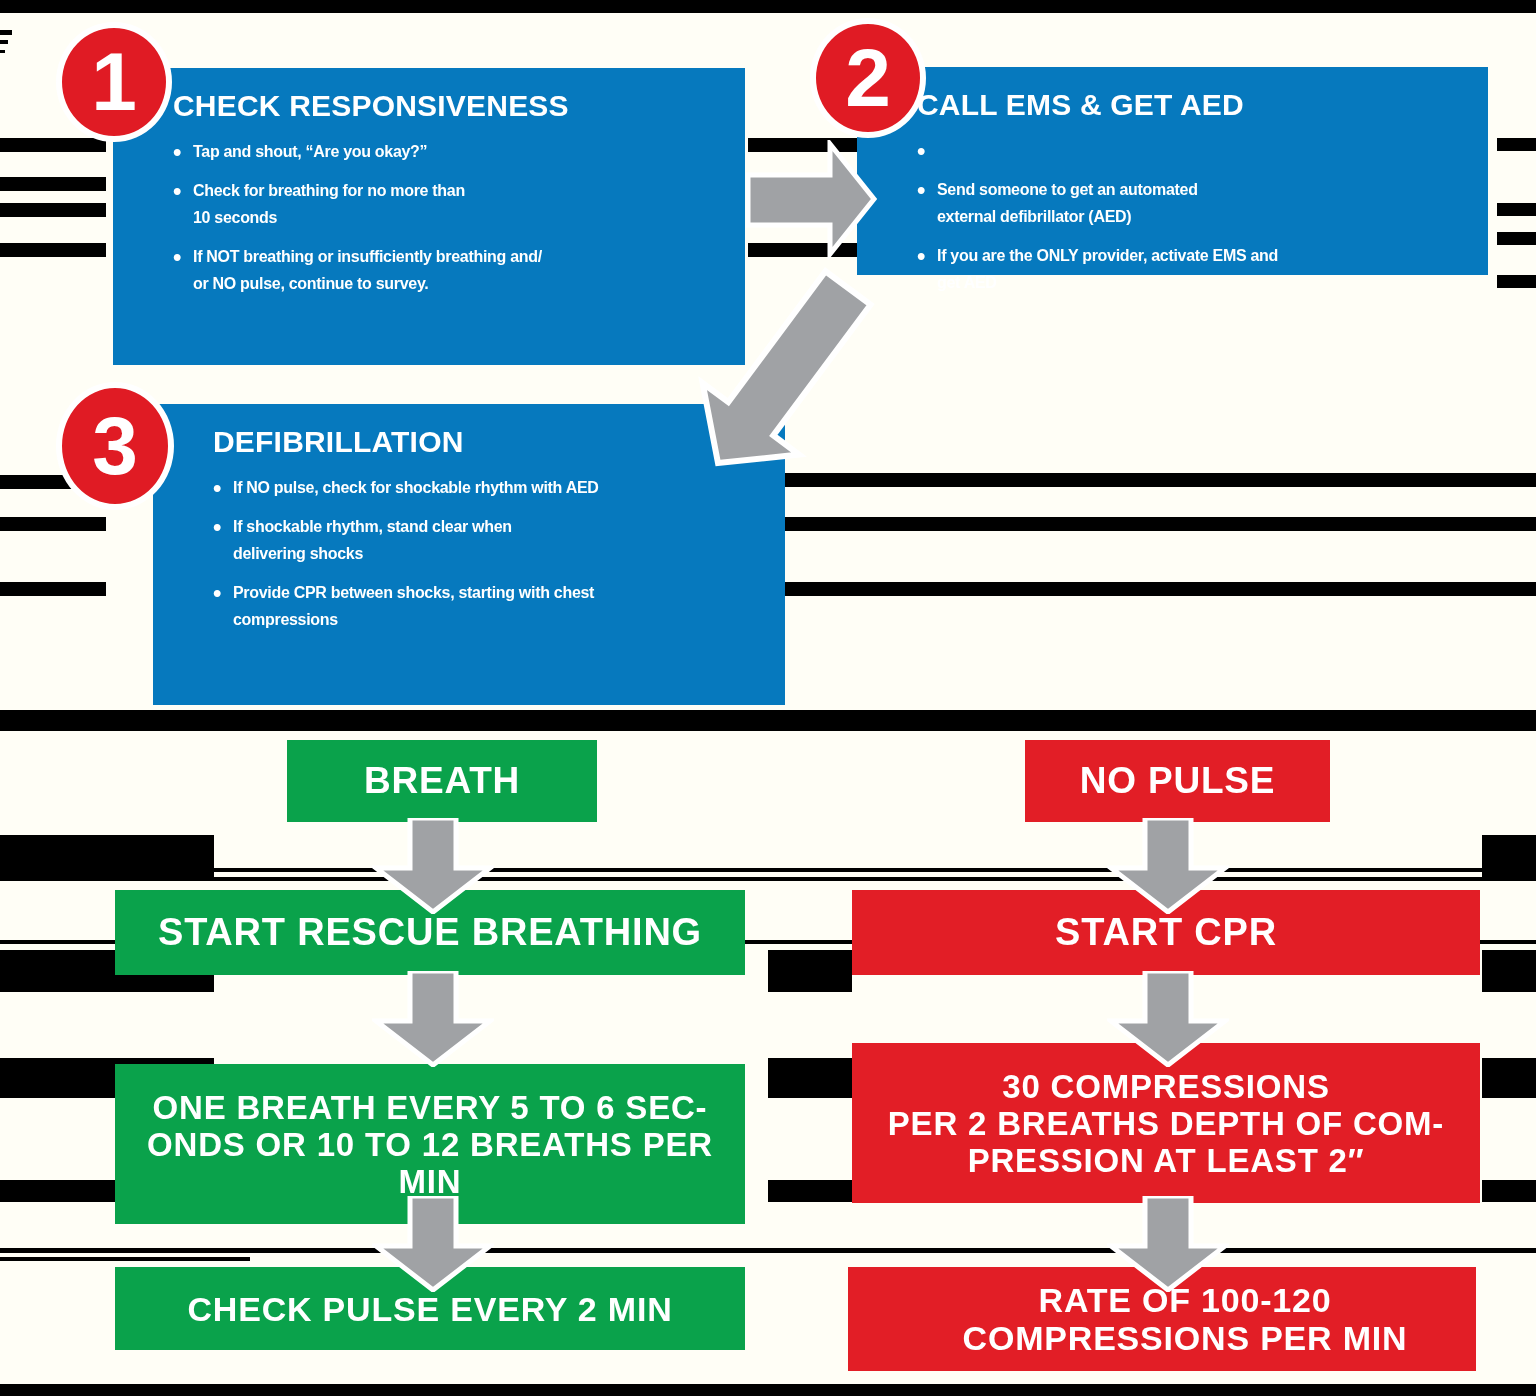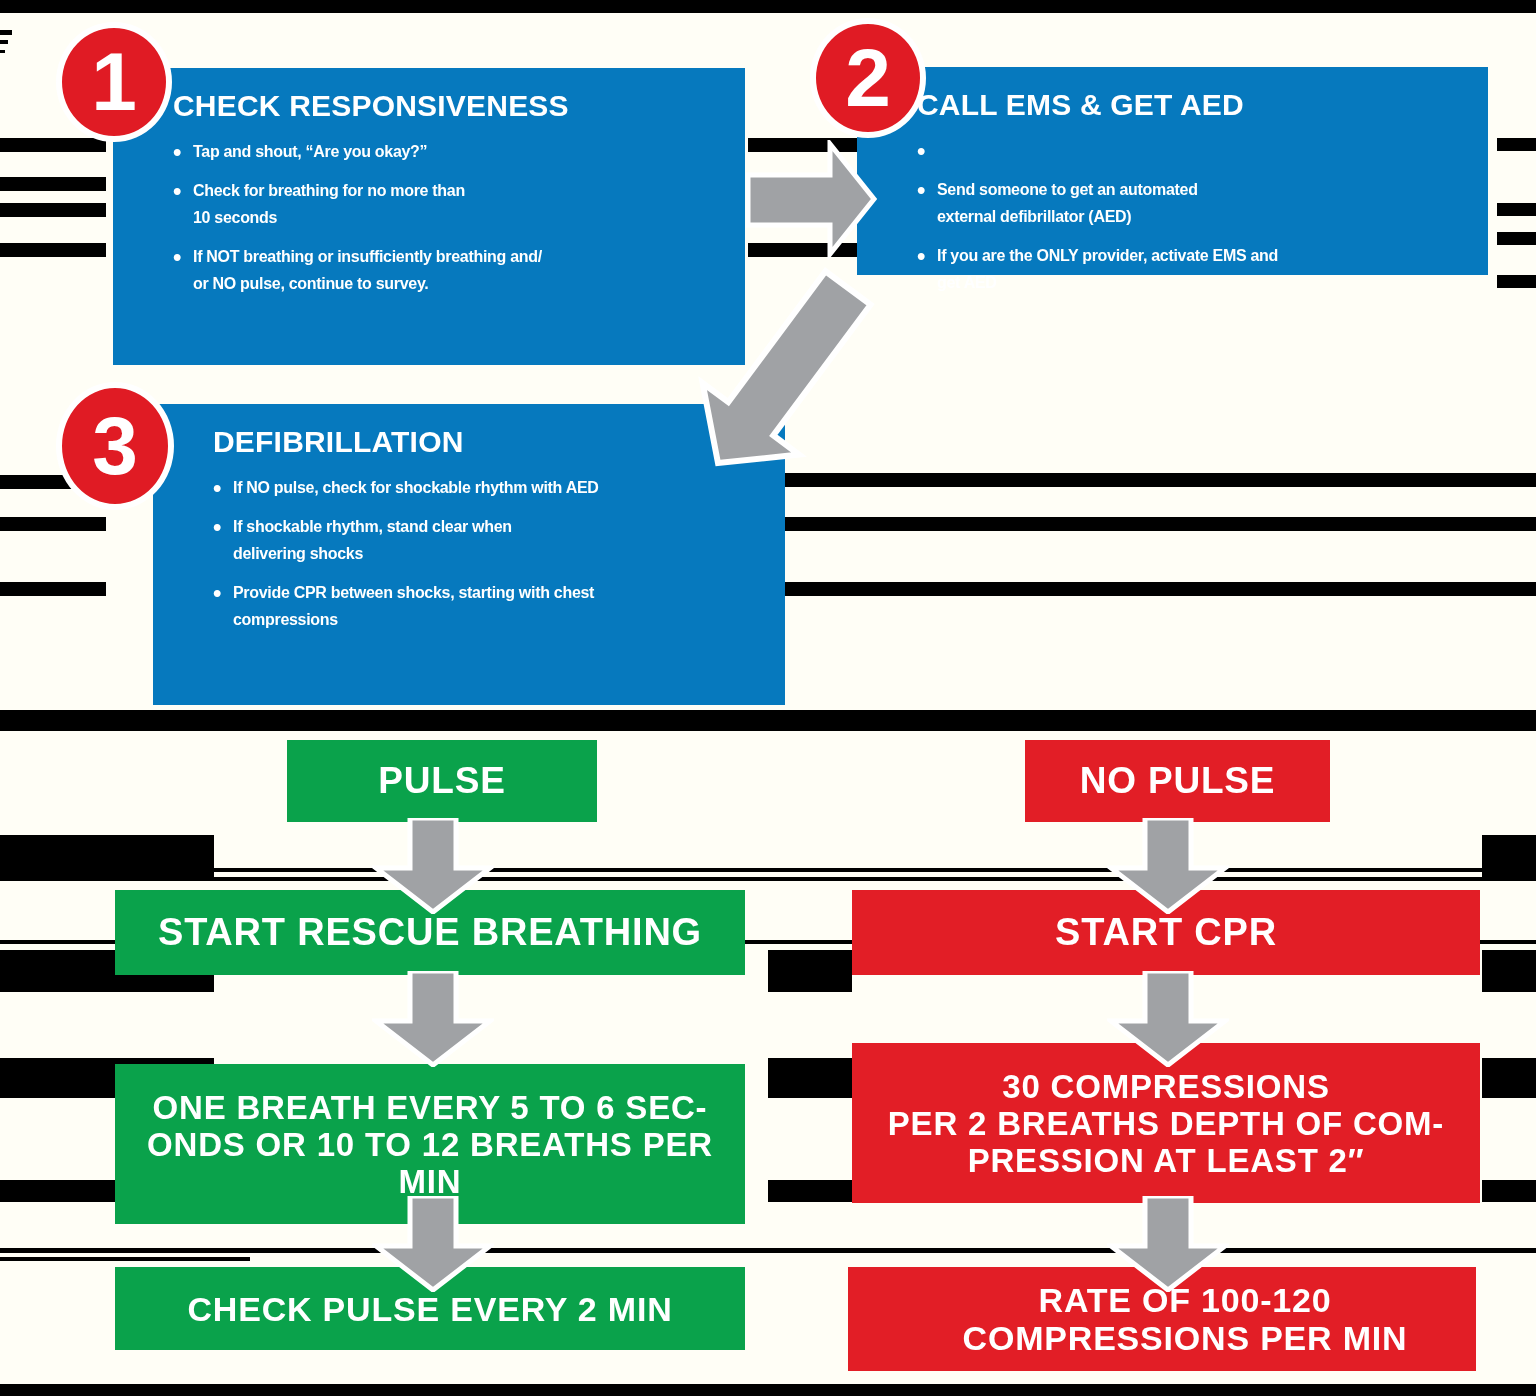--- a/index.html
+++ b/index.html
@@ -156,21 +156,21 @@
     <svg width="134" height="120" viewBox="0 0 134 120">
       <polygon points="2,35 84,35 84,4 128,59 84,114 84,85 2,85" fill="#A0A2A5" stroke="#FFFFFF" stroke-width="5"></polygon>
     </svg>
   </div>
   <div class="arrow" style="left:676px;top:260px;">
     <svg width="220" height="212" viewBox="0 0 220 212">
       <polygon points="149.5,11.3 52.3,142.1 26.6,123.0 42,203 123.0,194.6 97.3,175.5 194.5,44.7" fill="#A0A2A5" stroke="#FFFFFF" stroke-width="6"></polygon>
     </svg>
   </div>
 
-  <div class="flow green fs-label" style="left:287px;top:740px;width:310px;height:82px;">PULSE</div>
+  <div class="flow green fs-label" style="left:287px;top:740px;width:310px;height:82px;">BREATH</div>
   <div class="arrow" style="left:372px;top:818px;">
     <svg width="122" height="96" viewBox="0 0 122 96">
       <polygon points="38,0 84,0 84,50 118,50 61,94 4,50 38,50" fill="#A0A2A5" stroke="#FFFFFF" stroke-width="5"></polygon>
     </svg>
   </div>
   <div class="flow green fs-big" style="left:115px;top:890px;width:630px;height:85px;">START RESCUE BREATHING</div>
   <div class="arrow" style="left:372px;top:971px;">
     <svg width="122" height="96" viewBox="0 0 122 96">
       <polygon points="38,0 84,0 84,50 118,50 61,94 4,50 38,50" fill="#A0A2A5" stroke="#FFFFFF" stroke-width="5"></polygon>
     </svg>

